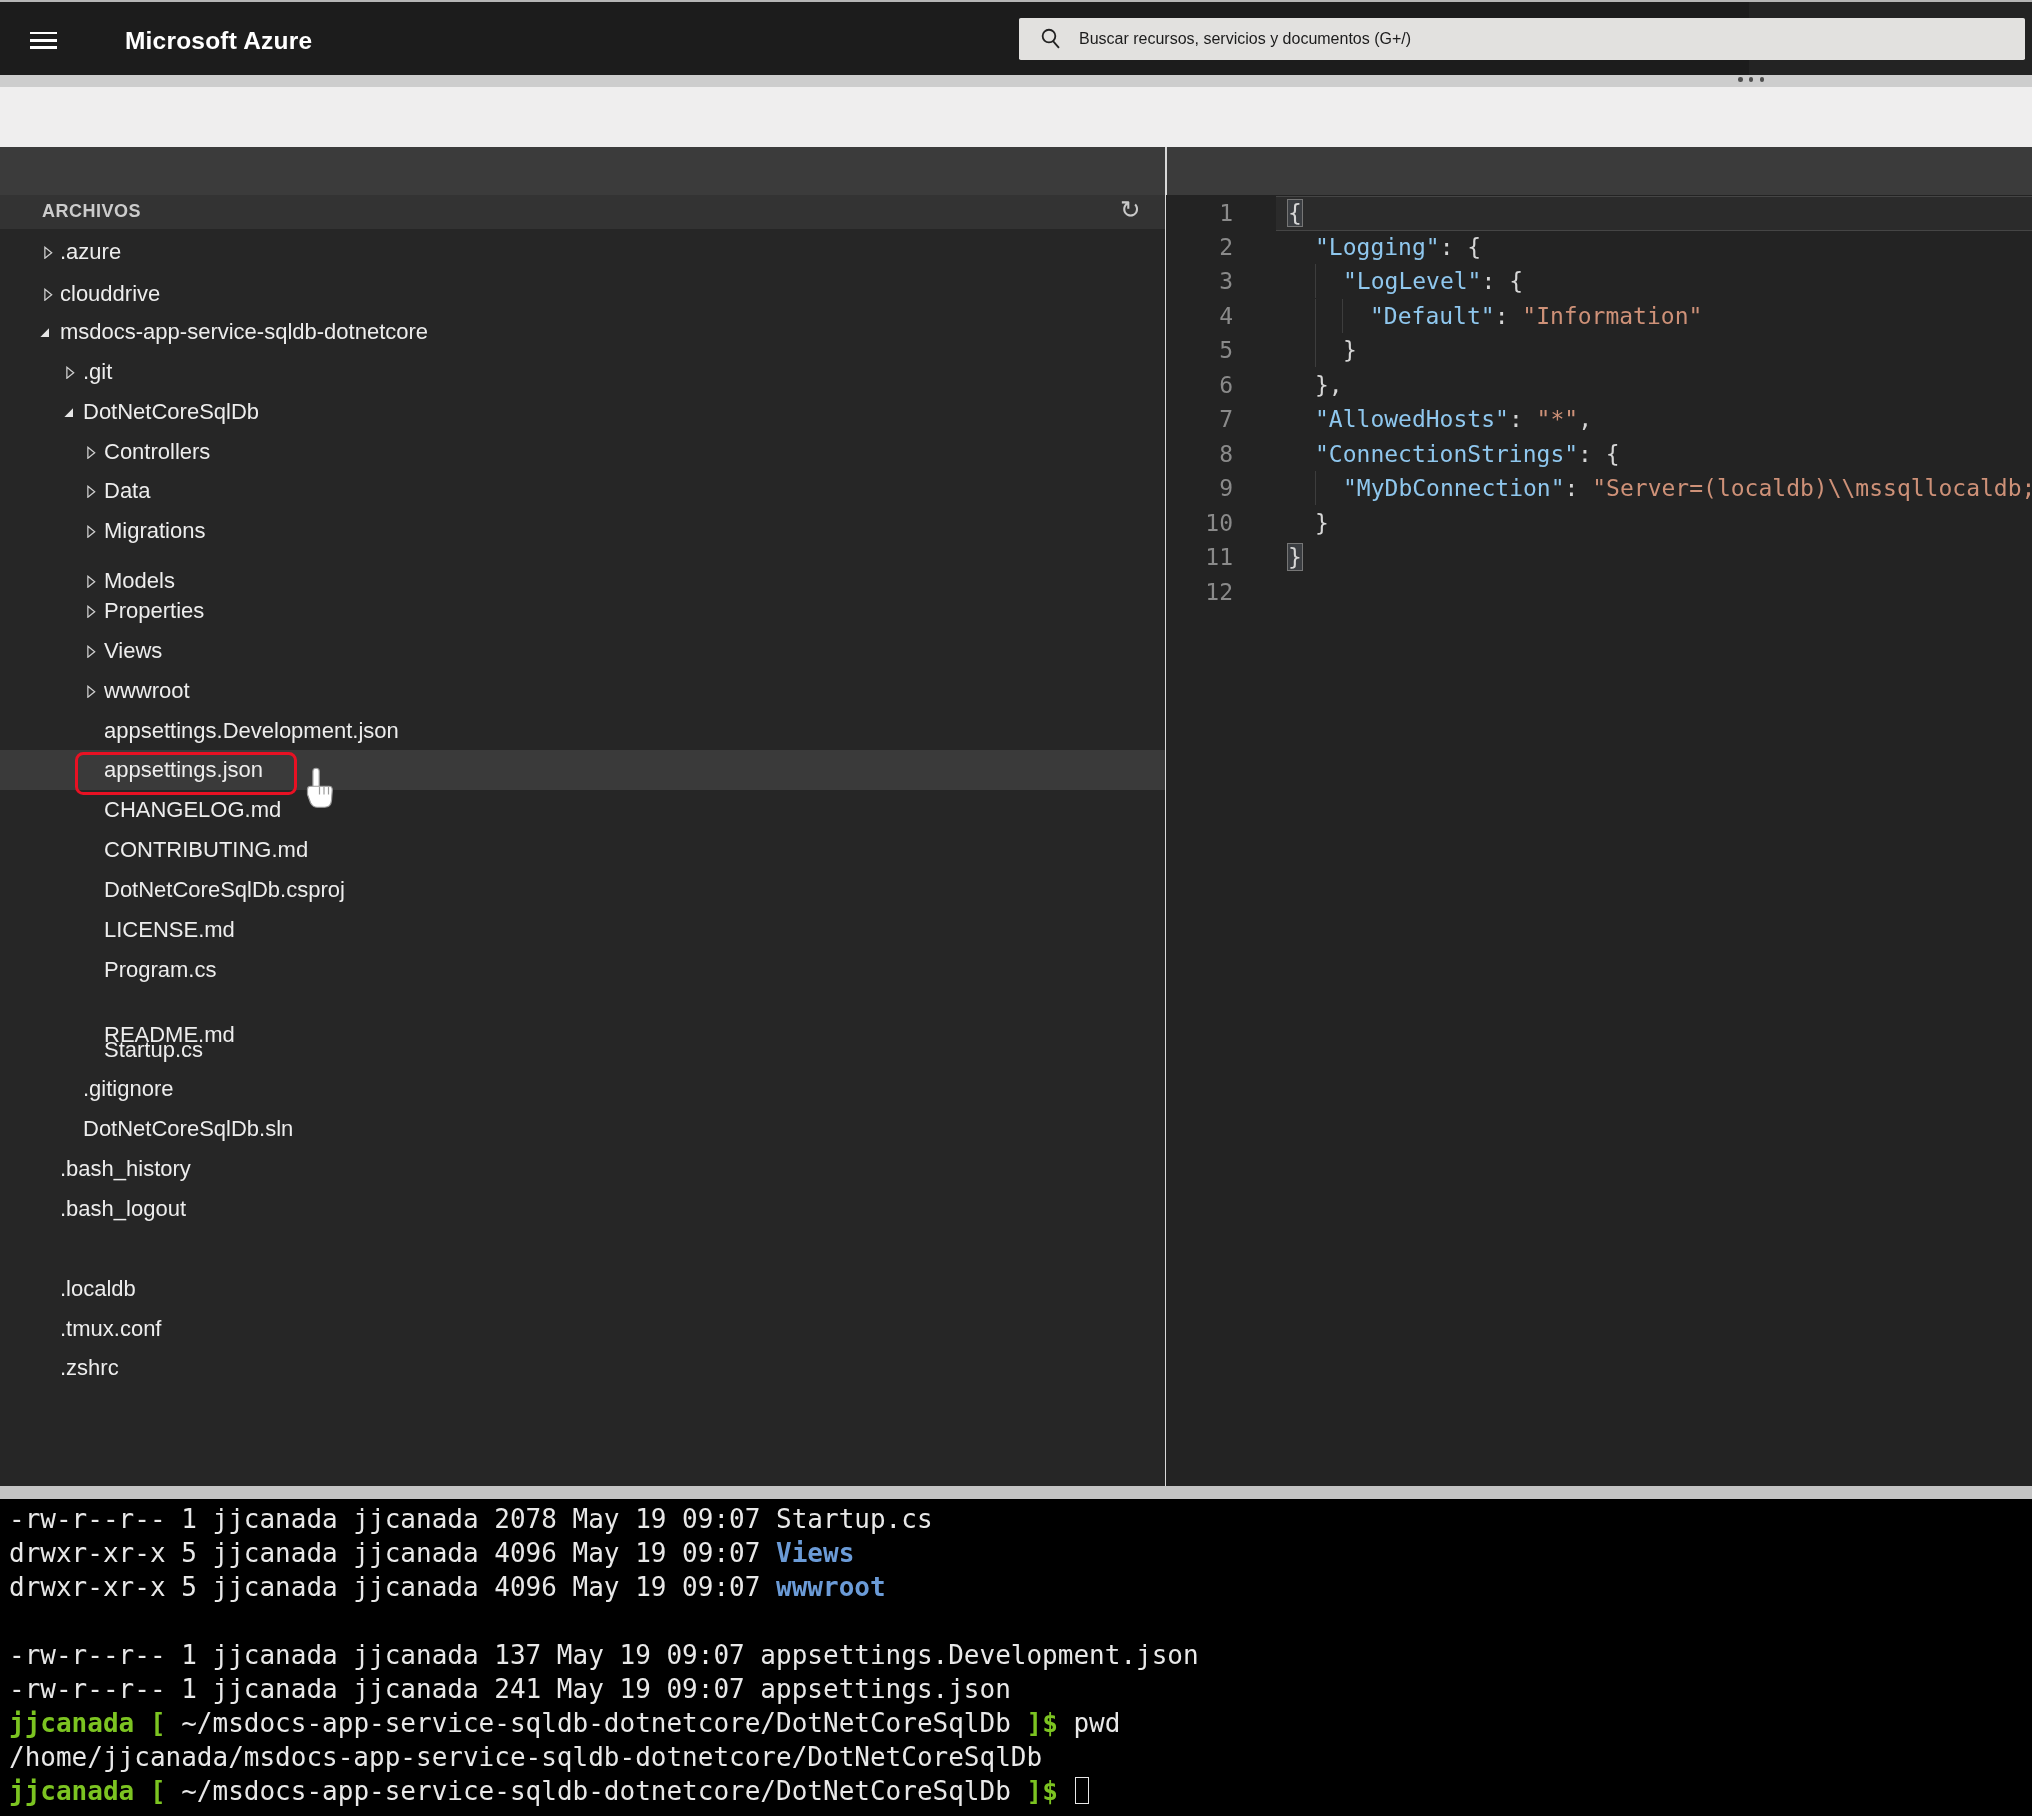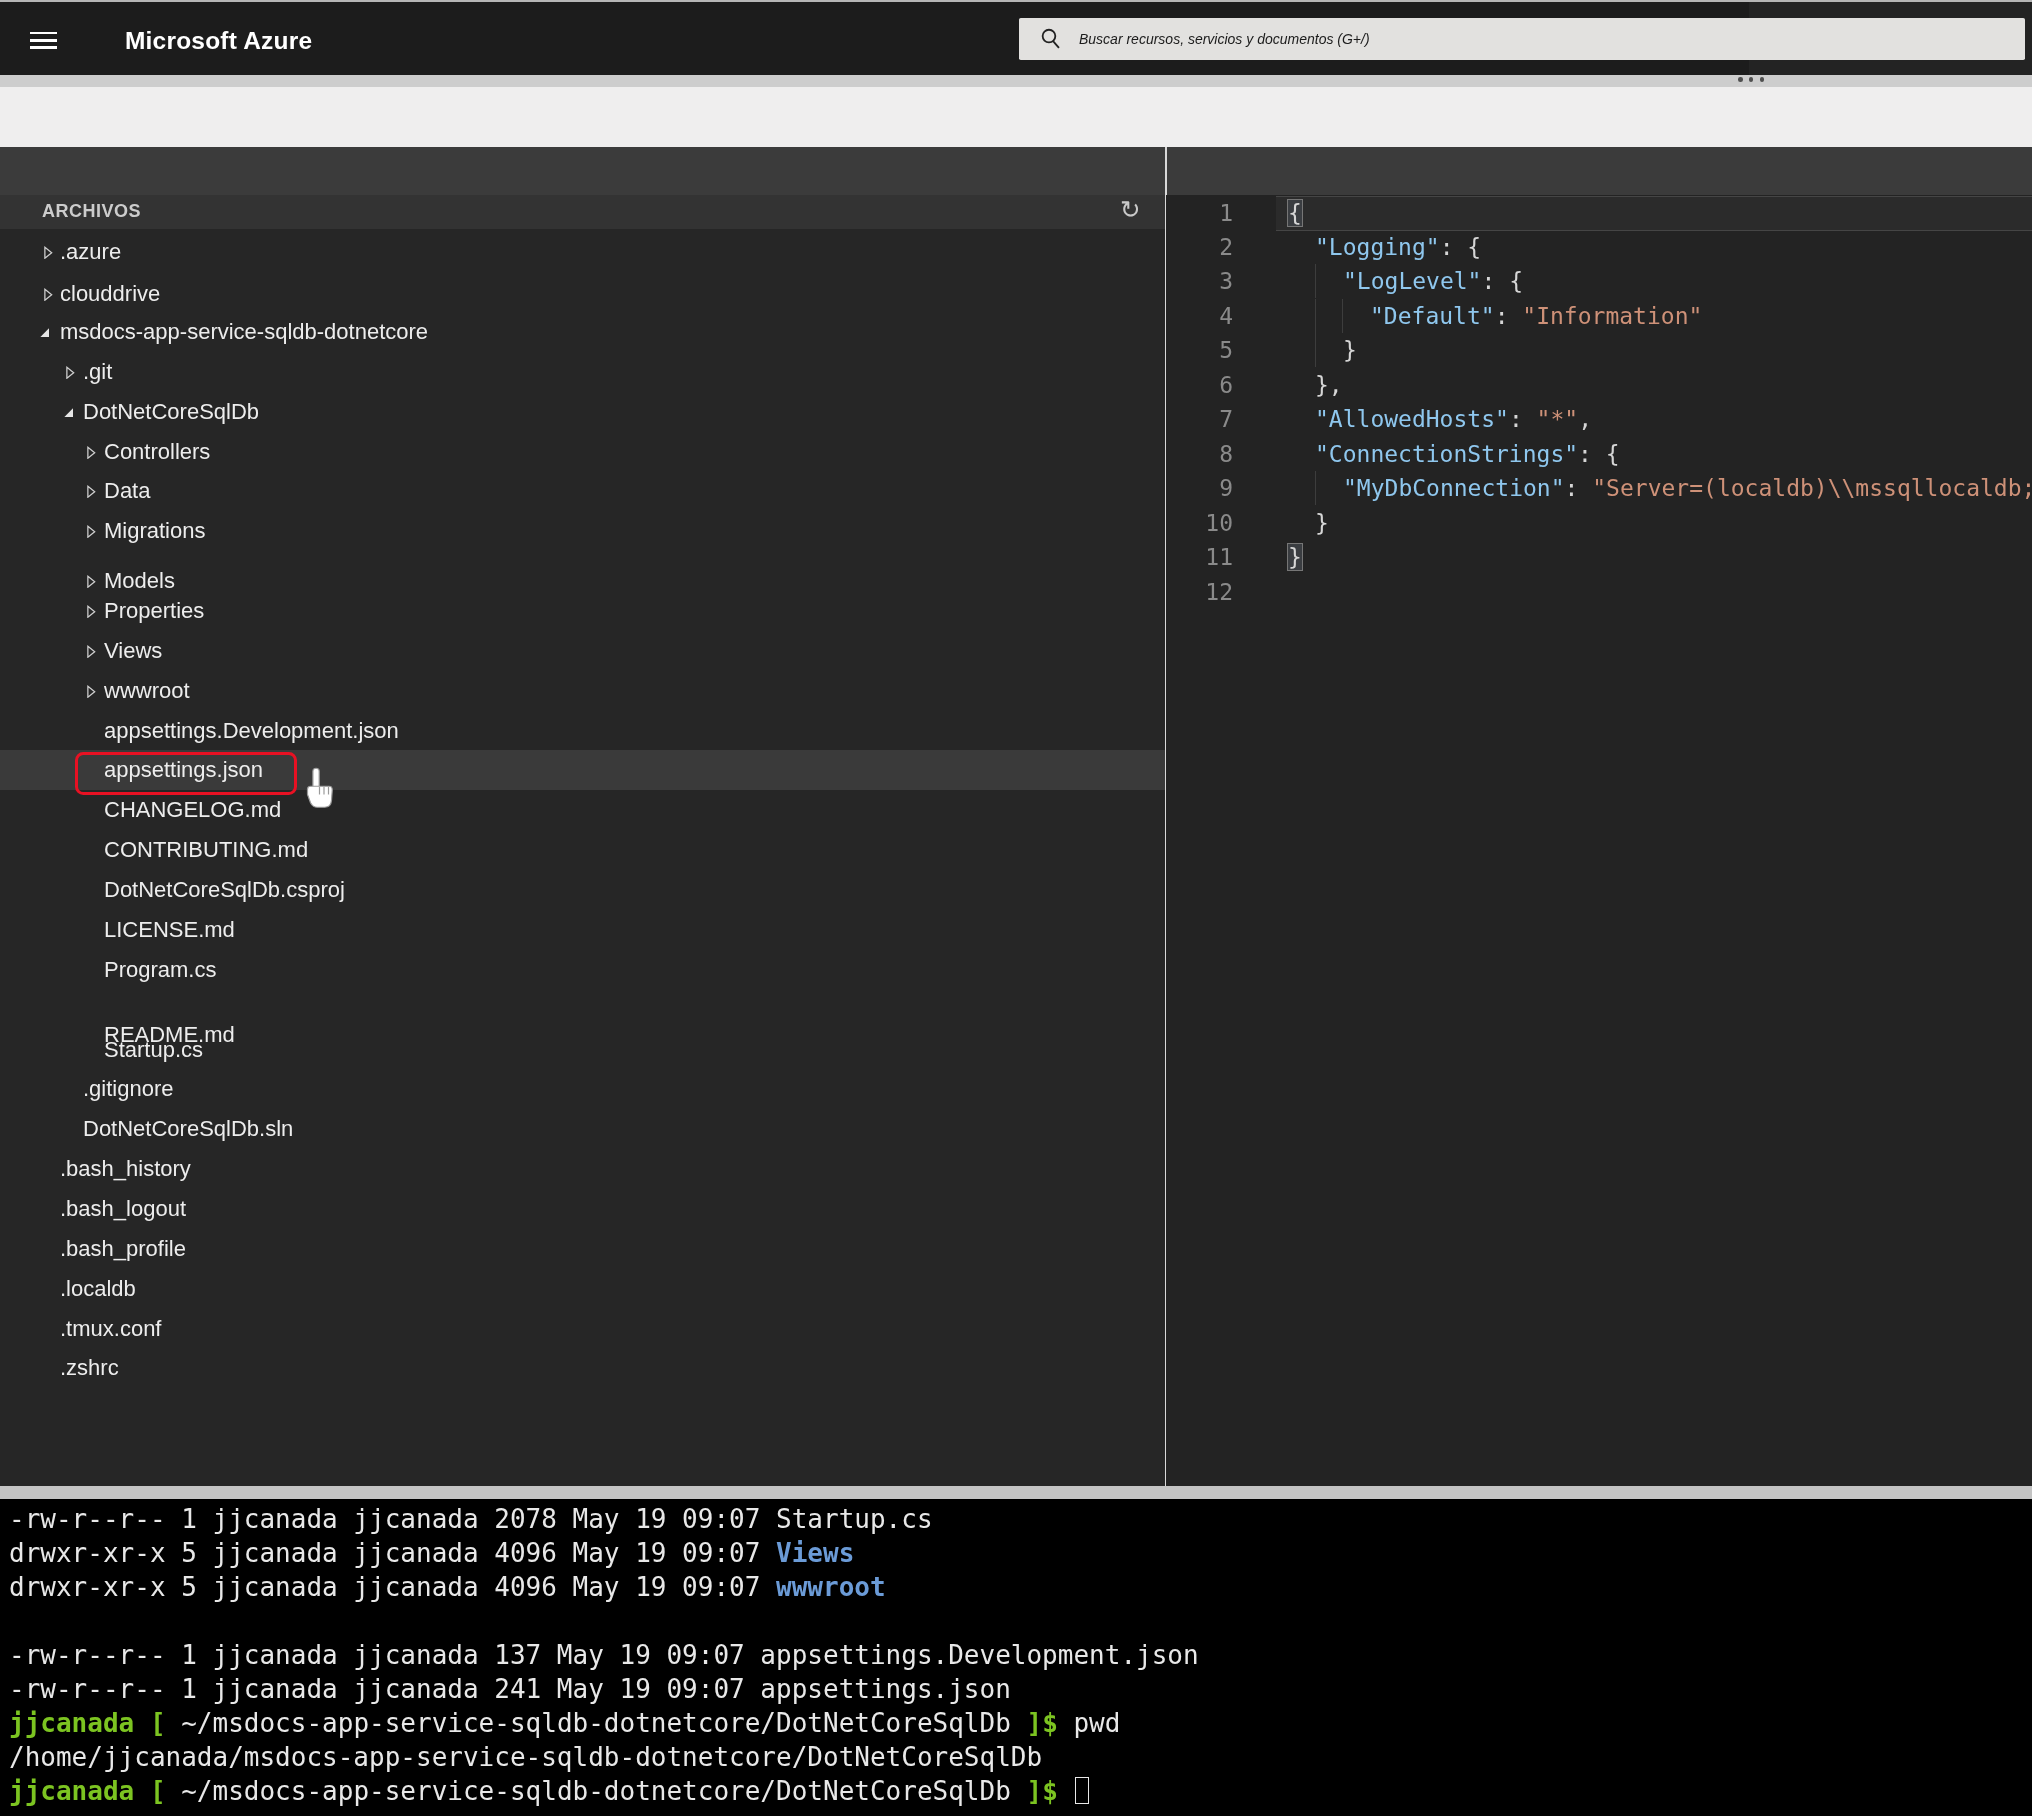--- a/index.html
+++ b/index.html
@@ -8,21 +8,21 @@
   .abs{position:absolute;}
   
   #topedge{left:0;top:0;width:2033px;height:1.8px;background:#b5b5b5;}
   #topbar{left:0;top:1.8px;width:1749px;height:73px;background:#1c1c1c;}
   #hamburger{left:30px;top:30px;width:27px;height:18px;cursor:pointer;}
   #hamburger div{height:2.7px;background:#fff;margin-bottom:4.5px;}
   #apptitle{left:125px;top:25.5px;font-size:24.5px;font-weight:700;color:#fff;letter-spacing:0.2px;}
   #searchbox{left:1019px;top:16.4px;width:1006px;height:42px;background:#e2e1df;border-radius:1.8px;
     display:flex;align-items:center;}
   #searchbox svg{margin-left:20px;}
-  #searchtext{margin-left:16.4px;font-size:14px;color:#1c1c1c;font-style:italic;}
+  #searchtext{margin-left:16.4px;font-size:16px;color:#1c1c1c;}
   
   #strip{left:0;top:75px;width:2033px;height:12.7px;background:#cdcdcd;}
   #dots{left:1738px;top:77px;width:36px;height:7.3px;display:flex;gap:6.4px;cursor:pointer;}
   #dots i{width:4.5px;height:4.5px;border-radius:50%;background:#4f4f4f;}
   
   #toolbar{left:0;top:87px;width:2033px;height:60px;background:#efeeee;}
   #shellsel{left:18px;top:104px;font-size:23px;color:#1a1a1a;cursor:pointer;}
   #shellchev{left:166px;top:107px;}
   #tooldiv{left:207px;top:96px;width:0.9px;height:43px;background:#8f8f8f;}
   .toolicon{position:absolute;top:100px;width:36px;height:36px;display:flex;align-items:center;
@@ -289,23 +289,20 @@
         <span class="lbl" style="left:83px">.gitignore</span>
       </div>
       <div class="trow" style="top: 880px;">
         <span class="lbl" style="left:83px">DotNetCoreSqlDb.sln</span>
       </div>
       <div class="trow" style="top: 920px;">
         <span class="lbl" style="left:60px">.bash_history</span>
       </div>
       <div class="trow" style="top: 960px;">
         <span class="lbl" style="left:60px">.bash_logout</span>
-      </div>
-      <div class="trow" style="top: 1000px;">
-        <span class="lbl" style="left:60px">.bash_profile</span>
       </div>
       <div class="trow" style="top: 1040px;">
         <span class="lbl" style="left:60px">.localdb</span>
       </div>
       <div class="trow" style="top: 1080px;">
         <span class="lbl" style="left:60px">.tmux.conf</span>
       </div>
       <div class="trow" style="top: 1119px;">
         <span class="lbl" style="left:60px">.zshrc</span>
       </div>

